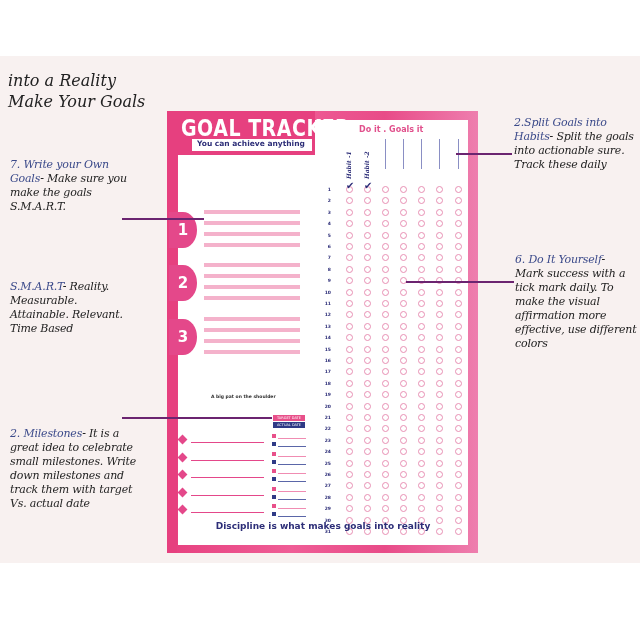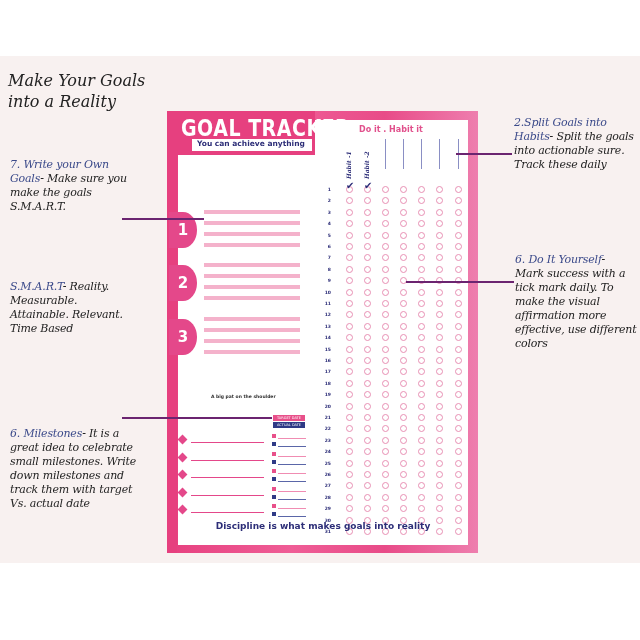--- a/index.html
+++ b/index.html
@@ -41,32 +41,32 @@
   .cell { position:absolute; width:7px; height:7px; border:1px solid #e890b4; border-radius:50%; box-sizing:border-box; }
   .tick { position:absolute; font-size:10px; color:#2d2e78; font-family:"DejaVu Sans", sans-serif; font-weight:bold; }
   .footer-quote { position:absolute; left:0; width:290px; top:410px; text-align:center; font-family:"DejaVu Sans", sans-serif; font-weight:bold; font-size:9px; color:#2d2e78; }
 </style>
 </head>
 <body>
 
 <div class="bg-band"></div>
 
 <div class="headline">
+  <div>into a Reality</div>
   <div>Make Your Goals</div>
-  <div>into a Reality</div>
 </div>
 
 <div class="note" style="left:10px;top:158px;width:125px;">
   <span class="hl">7. Write your Own Goals</span><span>- Make sure you make the goals S.M.A.R.T.</span>
 </div>
 <div class="note" style="left:10px;top:280px;width:125px;">
   <span class="hl">S.M.A.R.T</span><span>- Reality. Measurable. Attainable. Relevant. Time Based</span>
 </div>
 <div class="note" style="left:10px;top:427px;width:130px;">
-  <span class="hl">6. Milestones</span><span>- It is a great idea to celebrate small milestones. Write down milestones and track them with target Vs. actual date</span>
+  <span class="hl">2. Milestones</span><span>- It is a great idea to celebrate small milestones. Write down milestones and track them with target Vs. actual date</span>
 </div>
 <div class="note" style="left:514px;top:116px;width:122px;">
   <span class="hl">2.Split Goals into Habits</span><span>- Split the goals into actionable sure. Track these daily</span>
 </div>
 <div class="note" style="left:515px;top:253px;width:122px;">
   <span class="hl">6. Do It Yourself</span><span>- Mark success with a tick mark daily. To make the visual affirmation more effective, use different colors</span>
 </div>
 
 <div class="poster">
   <div class="inner"></div>
@@ -133,21 +133,21 @@
       <div class="ms-row" style="top: 392px;">
         <div class="ms-diamond"></div>
         <div class="ms-line"></div>
         <div class="ms-sq-t"></div>
         <div class="ms-dl-t"></div>
         <div class="ms-sq-a"></div>
         <div class="ms-dl-a"></div>
       </div>
     </div>
 
-  <div class="do-it">Do it . Habit it</div>
+  <div class="do-it">Do it . Goals it</div>
   <div id="tracker">
       <div class="habit-label" style="left: 178px; top: 68px;">Habit -1</div>
       <div class="habit-label" style="left: 196px; top: 68px;">Habit -2</div>
       <div class="habit-bar" style="left: 218px;"></div>
       <div class="habit-bar" style="left: 236px;"></div>
       <div class="habit-bar" style="left: 254px;"></div>
       <div class="habit-bar" style="left: 272px;"></div>
       <div class="habit-bar" style="left: 291px;"></div>
       <div class="row-num" style="left: 150px; top: 76px;">1</div>
       <div class="cell" style="left: 179px; top: 75px;"></div>

